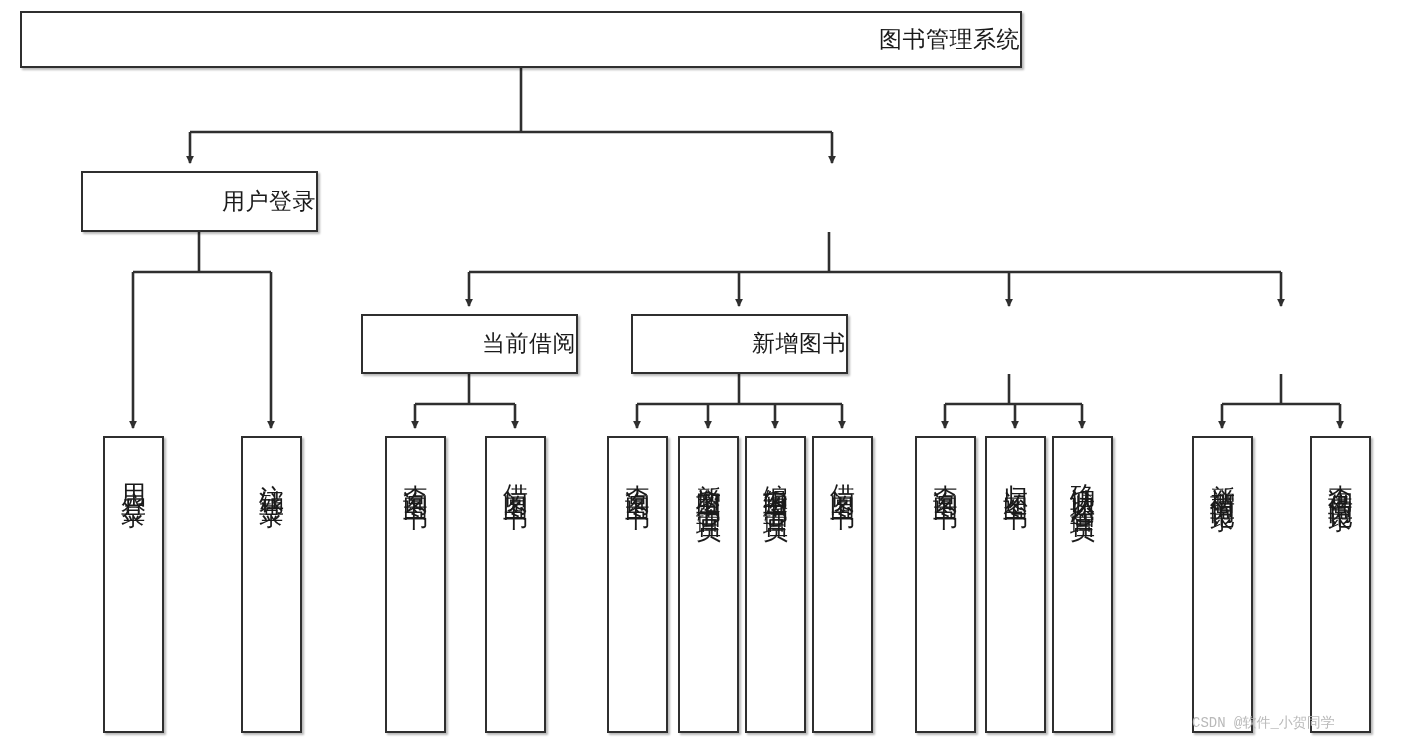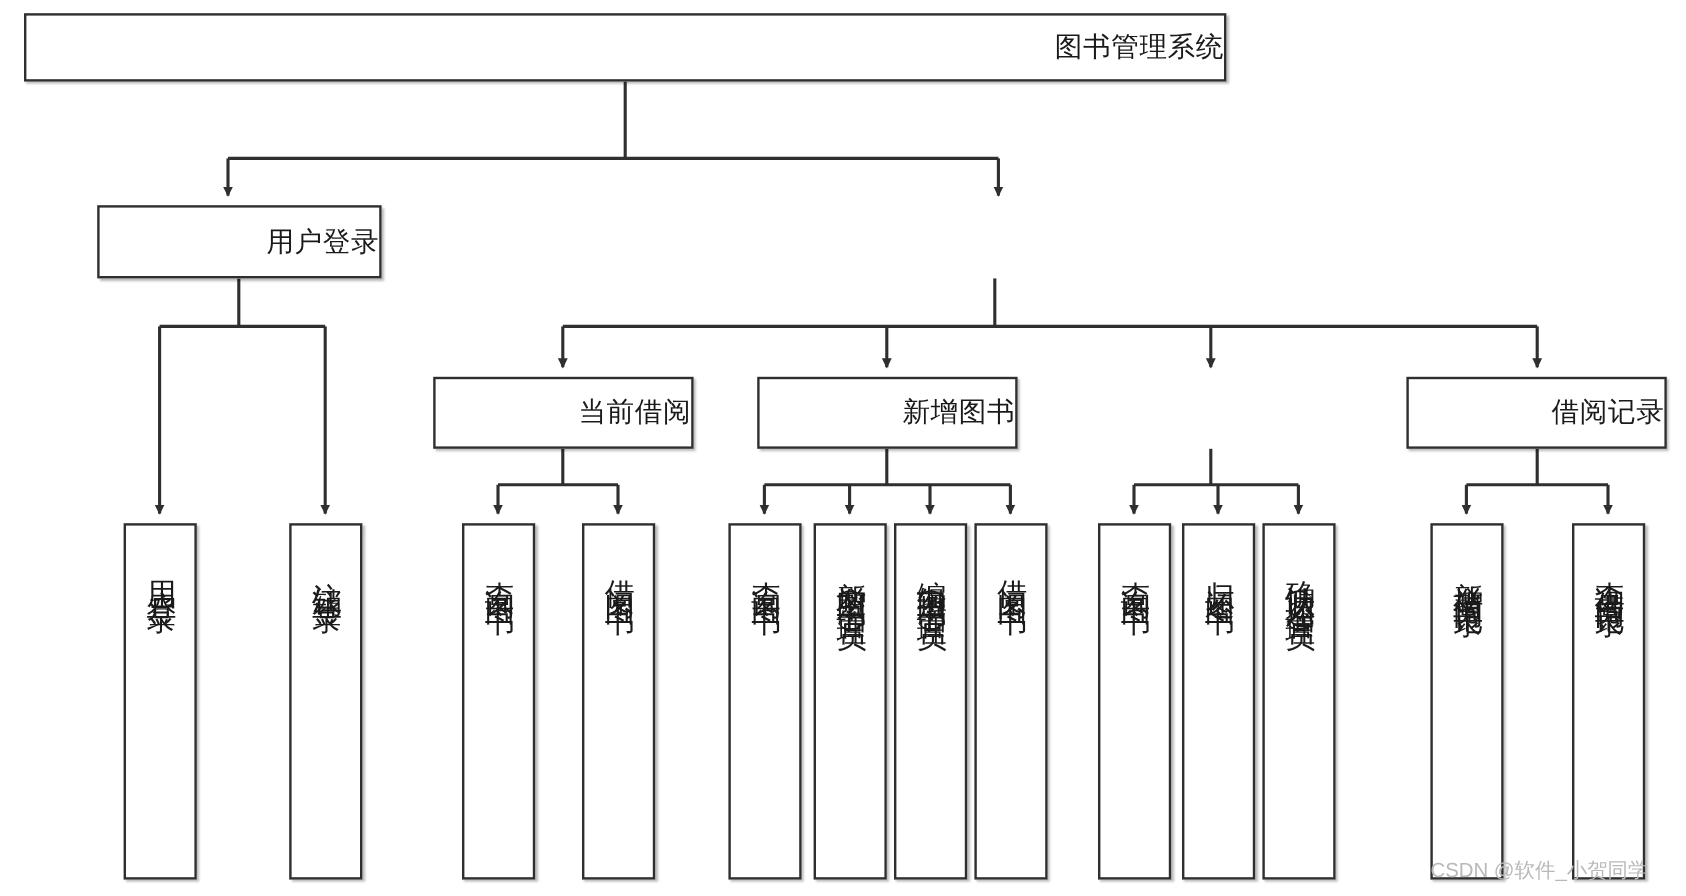--- a/index.html
+++ b/index.html
@@ -59,24 +59,25 @@
     letter-spacing: 7px;
     line-height: 1;
   }
   .node.vertical.tall-text .node-label {
     letter-spacing: 5px;
   }
   .watermark {
     position: absolute;
     left: 1192px;
     top: 714px;
-    font-size: 17px;
+    font-size: 14px;
     color: #b9b9b9;
     white-space: nowrap;
     z-index: 5;
+    font-family: Liberation Mono, monospace;
   }
 </style>
 </head>
 <body>
 
 <div id="canvas">
 
   <svg id="edges" viewBox="0 0 1405 747" width="1405" height="747">
     <defs>
       <marker id="arrowhead" markerWidth="9" markerHeight="9" refX="7.4" refY="4.5" orient="auto" markerUnits="userSpaceOnUse">
@@ -135,23 +136,20 @@
   <div class="node horizontal" style="left:81px; top:171px; width:237px; height:61px;">
     <span class="node-label">用户登录</span>
   </div>
 
   <div class="node horizontal" style="left:361px; top:314px; width:217px; height:60px;">
     <span class="node-label">当前借阅</span>
   </div>
   <div class="node horizontal" style="left:631px; top:314px; width:217px; height:60px;">
     <span class="node-label">新增图书</span>
   </div>
-  <div class="node horizontal" style="left:1172px; top:314px; width:217px; height:60px;">
-    <span class="node-label">借阅记录</span>
-  </div>
 
   <div class="node vertical" style="left:103px; top:436px; width:61px; height:297px;">
     <span class="node-label">用户登录</span>
   </div>
   <div class="node vertical" style="left:241px; top:436px; width:61px; height:297px;">
     <span class="node-label">注销登录</span>
   </div>
 
   <div class="node vertical" style="left:385px; top:436px; width:61px; height:297px;">
     <span class="node-label">查询图书</span>

